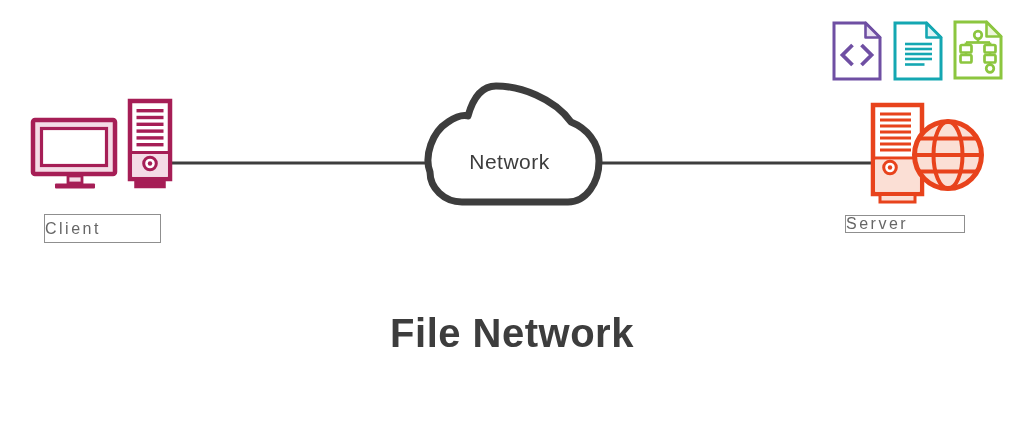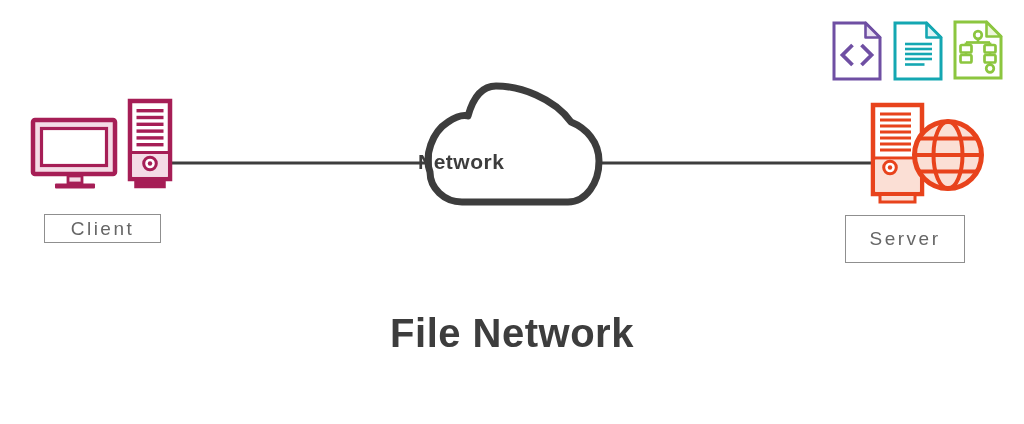--- a/index.html
+++ b/index.html
@@ -21,26 +21,26 @@
   .sc{stroke:var(--client);} .fc{fill:var(--client);} .fcl{fill:var(--client-light);}
   .ss{stroke:var(--server);} .fs{fill:var(--server);} .fsl{fill:var(--server-light);}
   .spu{stroke:var(--file-code);} .fpul{fill:var(--file-code-light);}
   .ste{stroke:var(--file-doc);} .ftel{fill:var(--file-doc-light);}
   .sgr{stroke:var(--file-diagram);} .fgrl{fill:var(--file-diagram-light);}
   .fw{fill:#ffffff;} .fn{fill:none;}
 
   .node-label{
     border:1.5px solid var(--label-border);
     color:var(--label-text);
-    display:flex;align-items:center;justify-content:center;
-    font-size:19px;letter-spacing:2.5px;background:#fff;
+    display:flex;align-items:center;
+    font-size:16px;letter-spacing:2.5px;background:#fff;
   }
   .cloud-text{
-    width:183px;text-align:left;
-    font-weight:700;font-size:21px;letter-spacing:.5px;color:var(--ink);
+    width:183px;text-align:center;
+    font-weight:400;font-size:21px;letter-spacing:.5px;color:var(--ink);
   }
   .page-title{
     left:0;right:0;top:311px;text-align:center;
     font-weight:700;font-size:40px;letter-spacing:.5px;color:var(--ink);
   }
 </style>
 </head>
 <body>
 
 <div class="canvas">
@@ -104,21 +104,21 @@
   </svg>
 
   <svg class="abs" style="left:909px;top:116px;" width="78" height="78" viewBox="0 0 78 78">
     <circle cx="39" cy="39" r="33.5" class="fsl ss" stroke-width="5"></circle>
     <ellipse cx="39" cy="39" rx="14.5" ry="33.5" class="fn ss" stroke-width="4"></ellipse>
     <line x1="5.5" y1="39" x2="72.5" y2="39" class="ss" stroke-width="4"></line>
     <line x1="9.8" y1="22.5" x2="68.2" y2="22.5" class="ss" stroke-width="4"></line>
     <line x1="9.8" y1="55.5" x2="68.2" y2="55.5" class="ss" stroke-width="4"></line>
   </svg>
 
-  <div class="abs node-label" style="left:845px;top:215px;width:120px;height:48px;">
+  <div class="abs node-label" style="left:845px;top:215px;width:120px;height:18px;">
     <span>Server</span>
   </div>
 
   <svg class="abs" style="left:831px;top:20px;" width="52" height="62" viewBox="0 0 52 62">
     <path d="M 3,3 H 34.5 L 49,17.5 V 59 H 3 Z" class="fw spu" stroke-width="3" stroke-linejoin="miter"></path>
     <path d="M 34.5,3 V 17.5 H 49 Z" class="fpul spu" stroke-width="2.6" stroke-linejoin="round"></path>
     <polyline points="21.5,25 11.5,35 21.5,45" class="fn spu" stroke-width="3.8"></polyline>
     <polyline points="30.5,25 40.5,35 30.5,45" class="fn spu" stroke-width="3.8"></polyline>
   </svg>
 

